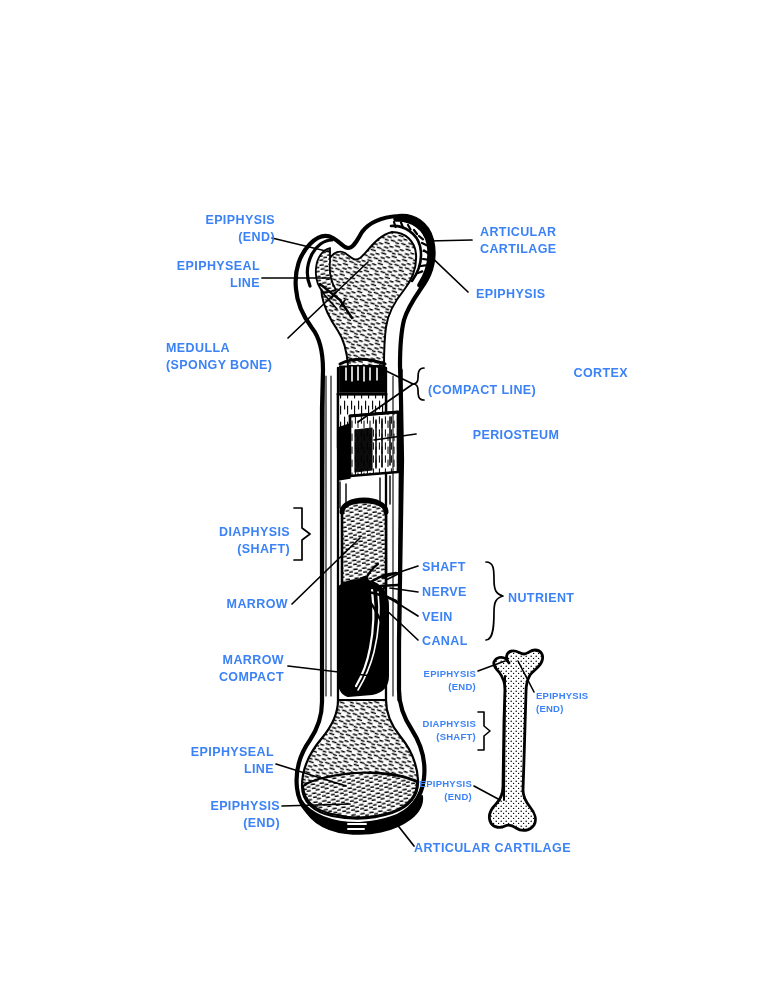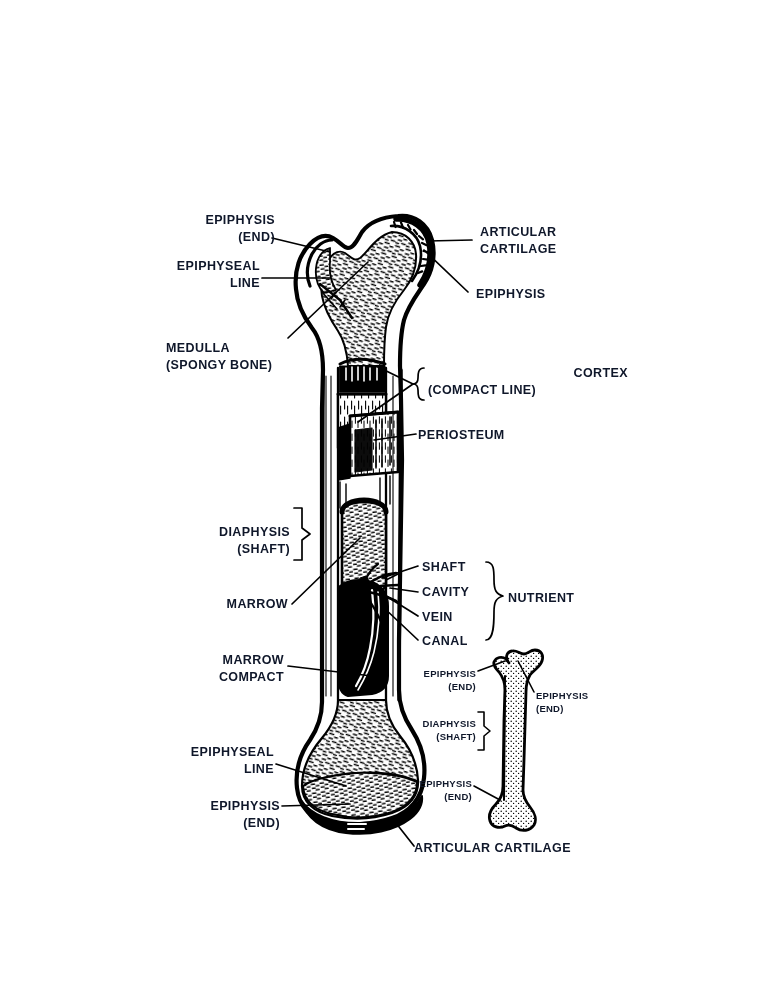--- a/index.html
+++ b/index.html
@@ -20,21 +20,21 @@
     position: absolute;
     left: 0;
     top: 0;
     width: 768px;
     height: 994px;
   }
   .lbl {
     position: absolute;
     font-family: "Liberation Sans", sans-serif;
     font-weight: bold;
-    color: #0f172a;
+    color: #3b82f6;
     letter-spacing: 0.4px;
     white-space: nowrap;
     line-height: 1.32;
     font-size: 12.5px;
   }
   .lbl.right { text-align: right; }
   .lbl.left  { text-align: left; }
   .lbl.center{ text-align: left; }
   .lbl.small { font-size: 9.5px; letter-spacing: 0.25px; }
   .lbl .l2 { display: block; }
@@ -360,33 +360,33 @@
 
   <div class="lbl left" style="left:476px; top:286px; width:150px;">
     <span>EPIPHYSIS</span>
   </div>
 
   <div class="lbl left" style="left:428px; top:365px; width:200px;">
     <span style="display:block; padding-left:28px;text-align:right;">CORTEX</span>
     <span class="l2">(COMPACT  LINE)</span>
   </div>
 
-  <div class="lbl left" style="left:418px; top:427px; width:160px;">
+  <div class="lbl left" style="left:436px; top:427px; width:160px;text-align:center;">
     <span>PERIOSTEUM</span>
   </div>
 
   <div class="lbl left" style="left:414px; top:840px; width:200px;">
     <span>ARTICULAR  CARTILAGE</span>
   </div>
 
   <div class="lbl left" style="left:422px; top:559px; width:80px;">
     <span>SHAFT</span>
   </div>
   <div class="lbl left" style="left:422px; top:584px; width:80px;">
-    <span>CAVITY</span>
+    <span>NERVE</span>
   </div>
   <div class="lbl left" style="left:422px; top:609px; width:80px;">
     <span>VEIN</span>
   </div>
   <div class="lbl left" style="left:422px; top:633px; width:80px;">
     <span>CANAL</span>
   </div>
   <div class="lbl left" style="left:508px; top:590px; width:110px;">
     <span>NUTRIENT</span>
   </div>

